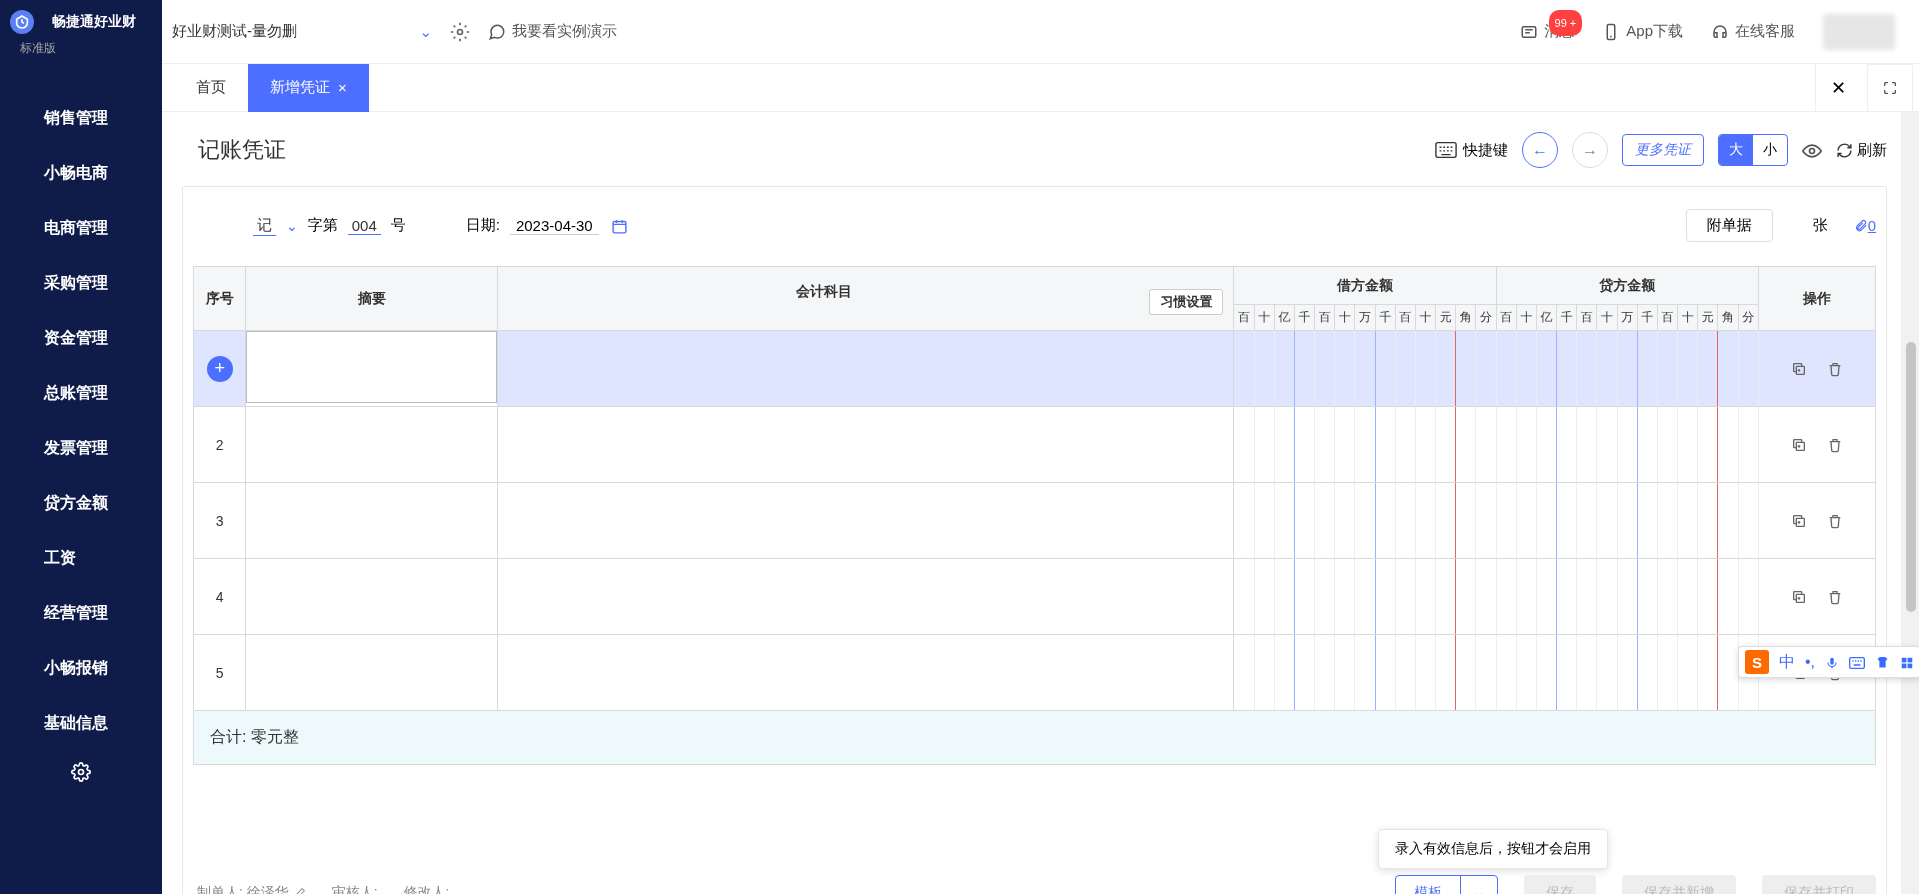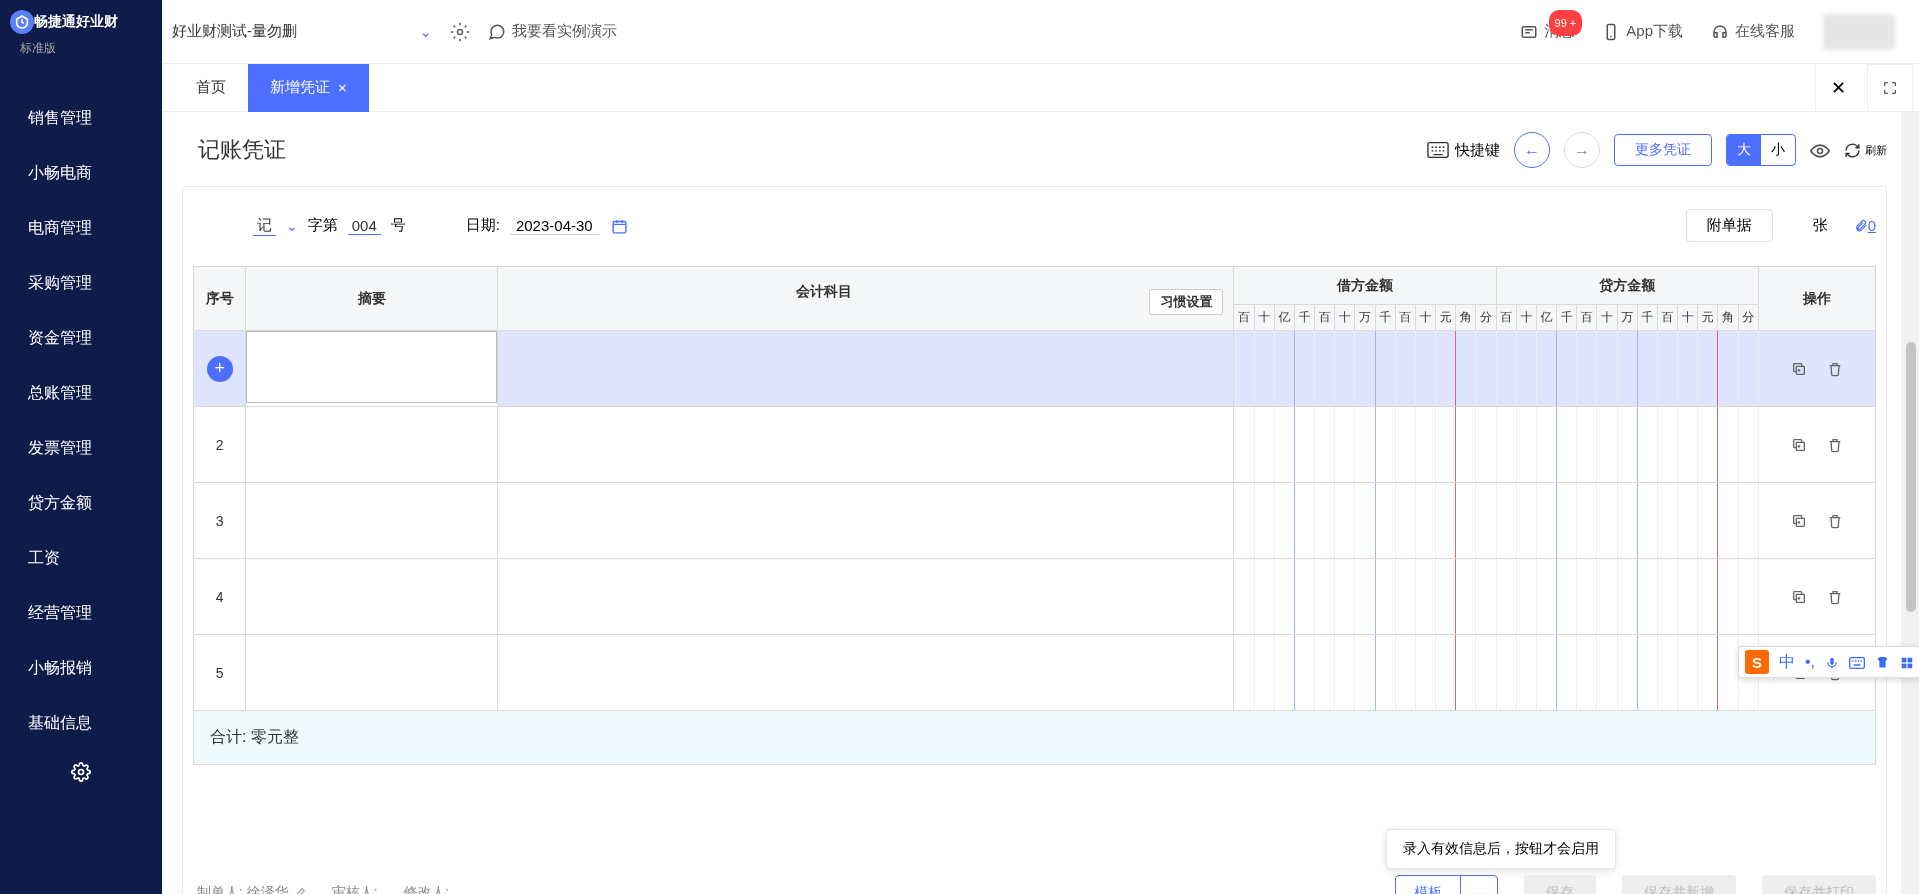--- a/index.html
+++ b/index.html
@@ -1,25 +1,25 @@
 <!DOCTYPE html>
 <html><head>
 <meta charset="utf-8">
 <style>
 * { margin:0; padding:0; box-sizing:border-box; font-family:"Microsoft YaHei","PingFang SC",Arial,sans-serif; }
 body { background:#fff; width:1919px; height:894px; overflow:hidden; position:relative; }
 
 
 .sidebar { position:absolute; left:0; top:0; width:162px; height:100%; background:#0f1c4a; color:#fff; }
-.logo-row { display:flex; align-items:center; padding:10px 8px 4px 10px; gap:0; }
+.logo-row { display:flex; align-items:center; padding:10px 8px 4px 10px; gap:18px; }
 .logo-ico { width:24px; height:24px; border-radius:50%; background:#5b7ff5; display:flex; align-items:center; justify-content:center; }
 .logo-txt { font-size:14px; font-weight:bold; }
 .edition { font-size:12px; color:#a3a3a3; padding-left:20px; padding-top:2px; padding-bottom:6px;}
 .side-items { margin-top:4px; }
-.side-item { height:55px; display:flex; align-items:center; padding-left:28px; font-size:16px; cursor:pointer; }
+.side-item { height:55px; display:flex; align-items:center; padding-left:44px; font-size:16px; cursor:pointer;font-weight:bold; }
 .side-gear { text-align:center; padding:10px; font-size:18px; }
 
 
 .topbar { position:absolute; left:162px; top:0; right:0; height:64px; background:#fff; border-bottom:1px solid #eee; display:flex; align-items:center; padding:0 24px 0 10px; gap:18px; }
 .tenant { display:flex; align-items:center; gap:8px; color:#333; font-size:15px; min-width:260px;}
 .chev { color:#4c6fff; }
 .gear { color:#666; font-size:18px; cursor:pointer; }
 .demo { display:flex; align-items:center; gap:6px; color:#555; font-size:15px; cursor:pointer; }
 .top-right { margin-left:auto; display:flex; align-items:center; gap:28px; color:#555; }
 .tr-item { display:flex; align-items:center; gap:6px; font-size:15px; cursor:pointer; position:relative; }
@@ -35,26 +35,26 @@
 .expand-btn { width:46px; height:48px; display:flex; align-items:center; justify-content:center; border:1px solid #eee; border-radius:2px; margin-left:6px; margin-right:6px; font-size:14px; cursor:pointer;}
 
 
 .page { position:absolute; left:162px; top:112px; right:0; bottom:0; padding:20px 32px 0 20px; }
 .ph { display:flex; align-items:center; }
 .ph-title { font-size:22px; color:#333;margin-left:16px; }
 .ph-right { margin-left:auto; display:flex; align-items:center; gap:14px; }
 .kb-btn { display:flex; align-items:center; gap:6px; font-size:15px; cursor:pointer; }
 .circ-btn { width:36px; height:36px; border:1px solid #ddd; border-radius:50%; display:flex; align-items:center; justify-content:center; cursor:pointer; color:#888; }
 .circ-btn.active { border-color:#4c6fff; color:#4c6fff; }
-.more-link { color:#4c6fff; border:1px solid #4c6fff; padding:6px 20px; border-radius:4px; font-size:14px; cursor:pointer; }
+.more-link { color:#4c6fff; border:1px solid #4c6fff; padding:6px 12px; border-radius:4px; font-size:14px; cursor:pointer;font-style:italic; }
 .size-toggle { display:flex; border:1px solid #4c6fff; border-radius:4px; overflow:hidden; font-size:14px; }
 .size-toggle span { padding:6px 10px; cursor:pointer; }
 .size-toggle .on { background:#4c6fff; color:#fff; }
 .eye { font-size:18px; cursor:pointer; color:#555;}
-.refresh { display:flex; align-items:center; gap:4px; cursor:pointer; font-size:11px;}
+.refresh { display:flex; align-items:center; gap:4px; cursor:pointer; font-size:15px;}
 
 
 .card { margin-top:18px; border:1px solid #e8e8e8; border-radius:2px; padding:22px 10px 18px 10px; background:#fff; position:relative; height:740px;}
 .vouch-meta { display:flex; align-items:center; gap:10px; padding-left:60px; font-size:15px;}
 .vm-underline { border-bottom:1px solid #4c6fff; padding:0 4px; color:#333;}
 .vm-blue { color:#4c6fff; font-size:14px;}
 .vm-date { border-bottom:1px solid #ccc; padding:0 6px;}
 .cal-ico { color:#4c6fff; font-size:17px; margin-left:2px; cursor:pointer;}
 .attach-btn { margin-left:auto; border:1px solid #ddd; padding:6px 20px; border-radius:4px; cursor:pointer; font-size:15px;}
 .sheets { margin-left:30px; font-size:15px;}
@@ -84,21 +84,21 @@
 .ops svg,.ops .ico { margin:0 6px; cursor:pointer; color:#666;}
 .total-row td { background:#eef9fb; height:54px; text-align:left; padding-left:16px; font-size:16px;}
 
 
 .card-foot { position:absolute; left:10px; right:10px; bottom:14px; display:flex; align-items:center; gap:26px; padding-left:4px;}
 .foot-label { color:#888; font-size:14px;}
 .tpl-btn { display:flex; border:1px solid #4c6fff; border-radius:4px; overflow:hidden; color:#4c6fff; font-size:14px;}
 .tpl-btn span { padding:8px 18px; cursor:pointer;}
 .tpl-btn .dd { border-left:1px solid #4c6fff; padding:8px 12px;}
 .gbtn { padding:9px 22px; border-radius:4px; background:#eee; color:#bbb; font-size:14px; cursor:not-allowed;}
-.tooltip-pop { position:absolute; bottom:56px; right:270px; background:#fff; border:1px solid #e5e5e5; box-shadow:0 2px 8px rgba(0,0,0,.12); padding:10px 16px; font-size:14px; border-radius:4px;}
+.tooltip-pop { position:absolute; bottom:56px; right:278px; background:#fff; border:1px solid #e5e5e5; box-shadow:0 2px 8px rgba(0,0,0,.12); padding:10px 16px; font-size:14px; border-radius:4px;}
 
 
 .r-scroll { position:absolute; right:0; top:112px; width:18px; bottom:0; background:#f1f1f1;}
 .r-thumb { position:absolute; right:3px; top:230px; width:10px; height:270px; background:#c4c4c4; border-radius:5px;}
 
 
 .ime { position:absolute; right:-2px; top:646px; display:flex; align-items:center; background:#fff; border:1px solid #ddd; box-shadow:0 2px 6px rgba(0,0,0,.15); border-radius:4px; padding:3px 6px; gap:10px;}
 .ime .s { background:#ff6a00; color:#fff; font-weight:bold; width:24px; height:24px; display:flex; align-items:center; justify-content:center; border-radius:3px; font-size:15px;}
 .ime .i { color:#3a6cff; font-size:16px;}
 

